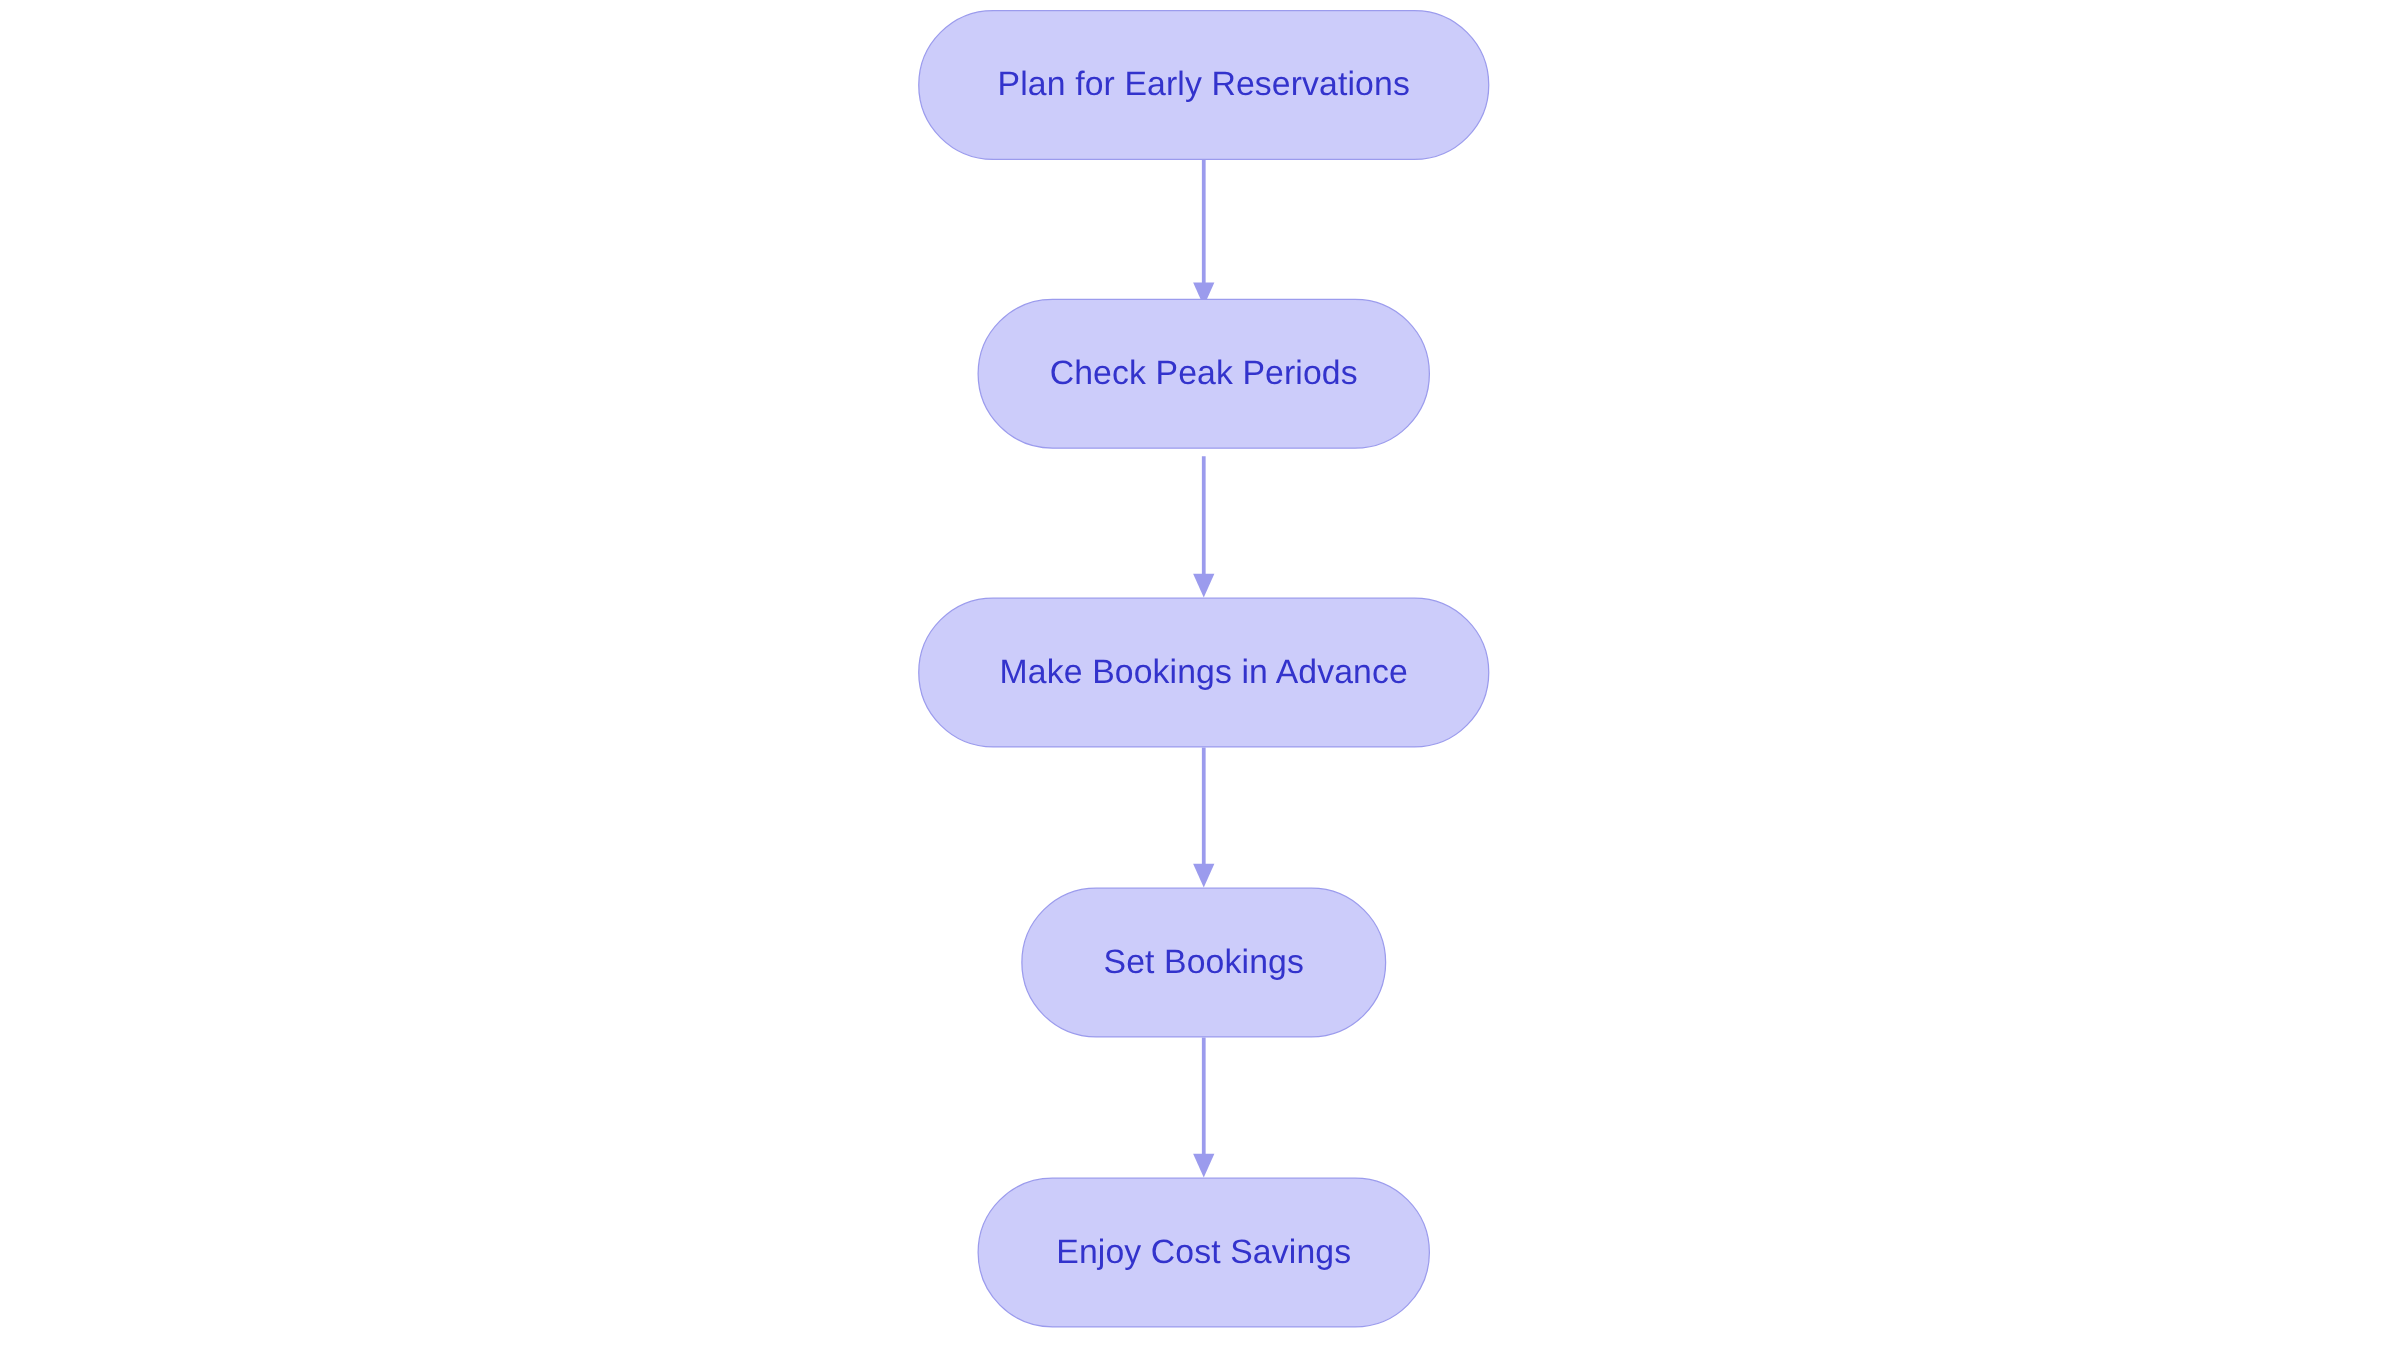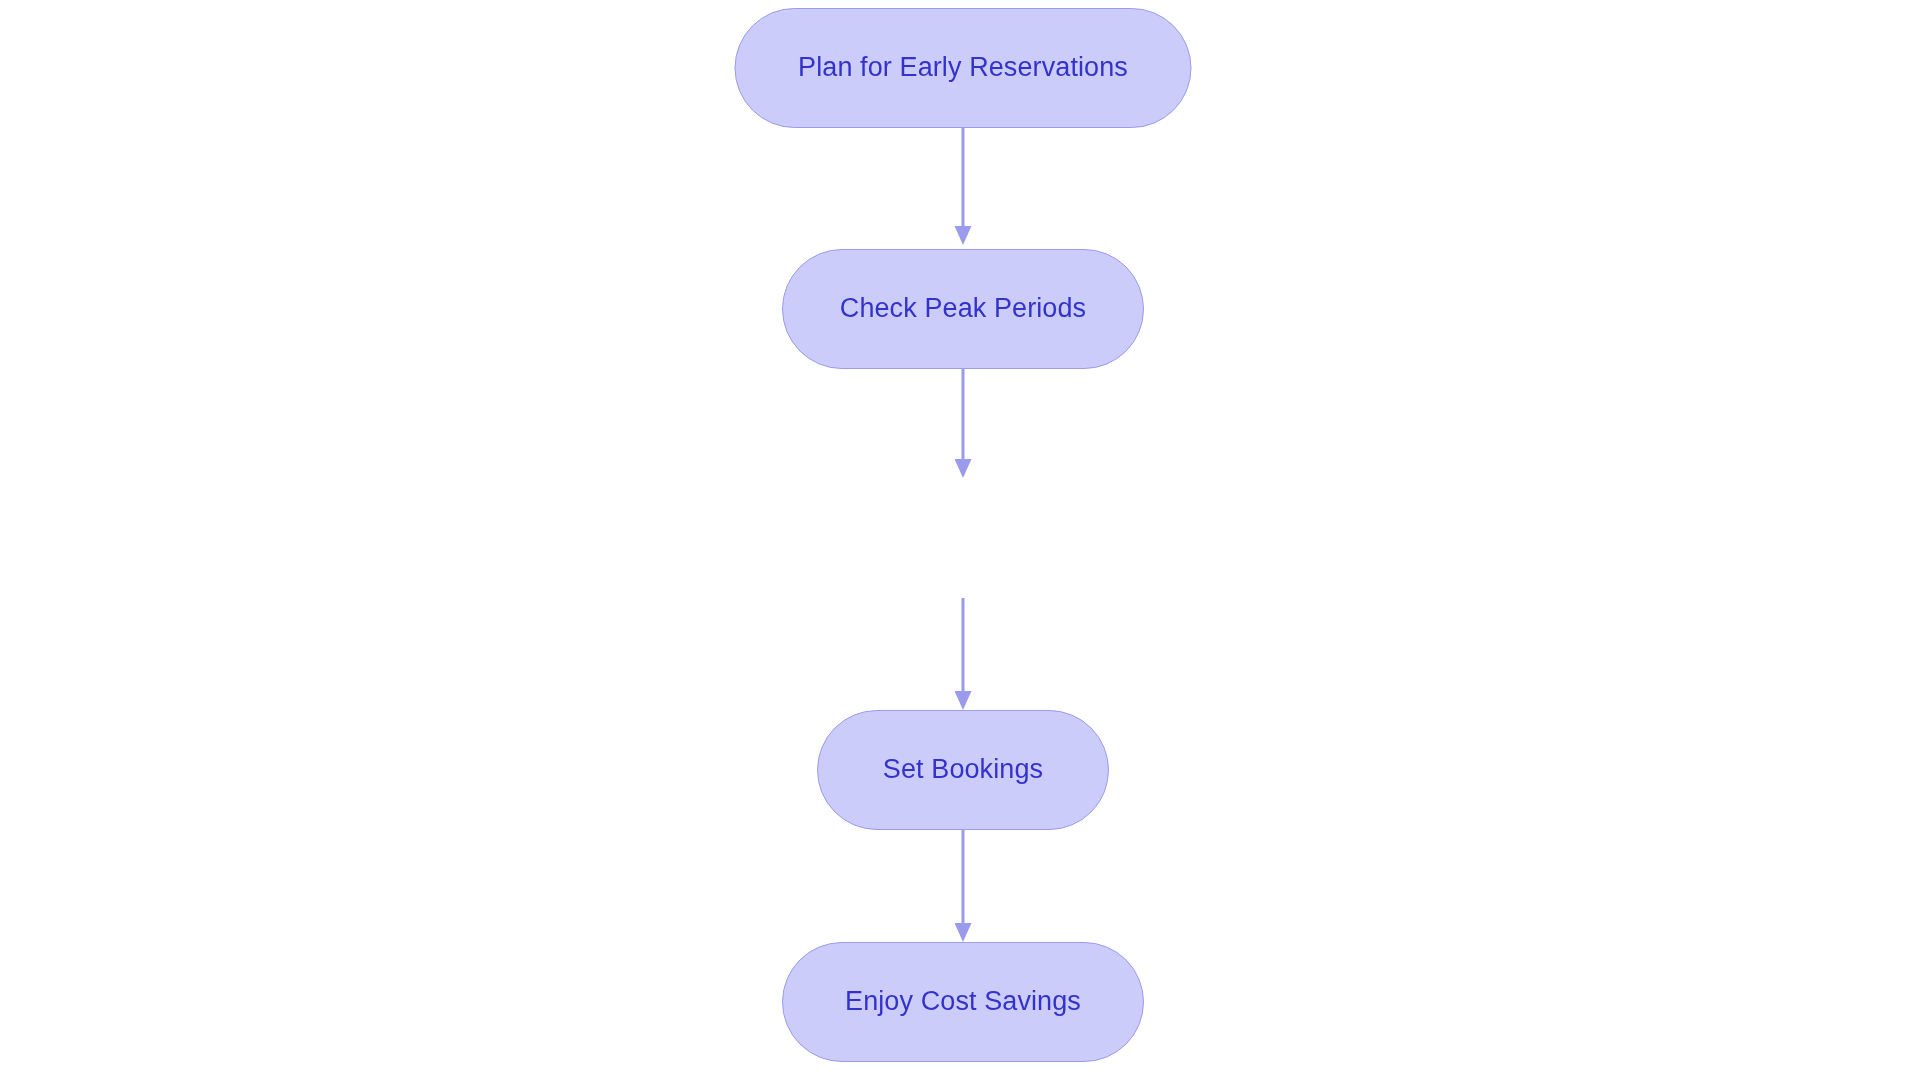--- a/index.html
+++ b/index.html
@@ -80,22 +80,25 @@
     </div>
     <div class="flow-edge" style="left: 963px; top: 830px; width: 40px; height: 112px;">
       <svg width="40" height="112" viewBox="0 0 40 112">
         <line x1="20" y1="0" x2="20" y2="95" stroke="#9b9bed" stroke-width="3"></line>
         <polygon points="11.5,93 28.5,93 20,112" fill="#9b9bed"></polygon>
       </svg>
     </div>
     <div class="flow-node" style="left: 963px; top: 8px; width: 457px; height: 120px; background: rgb(204, 204, 250); border-color: rgb(155, 155, 237);">
       <span class="flow-node-label" style="color: rgb(51, 51, 204);">Plan for Early Reservations</span>
     </div>
-    <div class="flow-node" style="left: 963px; top: 249px; width: 362px; height: 120px; background: rgb(204, 204, 250); border-color: rgb(155, 155, 237);">
+    <div class="flow-node" style="left: 963px; top: 239px; width: 362px; height: 120px; background: rgb(204, 204, 250); border-color: rgb(155, 155, 237);">
       <span class="flow-node-label" style="color: rgb(51, 51, 204);">Check Peak Periods</span>
+    </div>
+    <div class="flow-node" style="left: 963px; top: 478px; width: 457px; height: 120px; background: rgb(204, 204, 250); border-color: rgb(155, 155, 237);">
+      <span class="flow-node-label" style="color: rgb(51, 51, 204);">Make Bookings in Advance</span>
     </div>
     <div class="flow-node" style="left: 963px; top: 710px; width: 292px; height: 120px; background: rgb(204, 204, 250); border-color: rgb(155, 155, 237);">
       <span class="flow-node-label" style="color: rgb(51, 51, 204);">Set Bookings</span>
     </div>
     <div class="flow-node" style="left: 963px; top: 942px; width: 362px; height: 120px; background: rgb(204, 204, 250); border-color: rgb(155, 155, 237);">
       <span class="flow-node-label" style="color: rgb(51, 51, 204);">Enjoy Cost Savings</span>
     </div>
   </div>
 
 </body></html>

